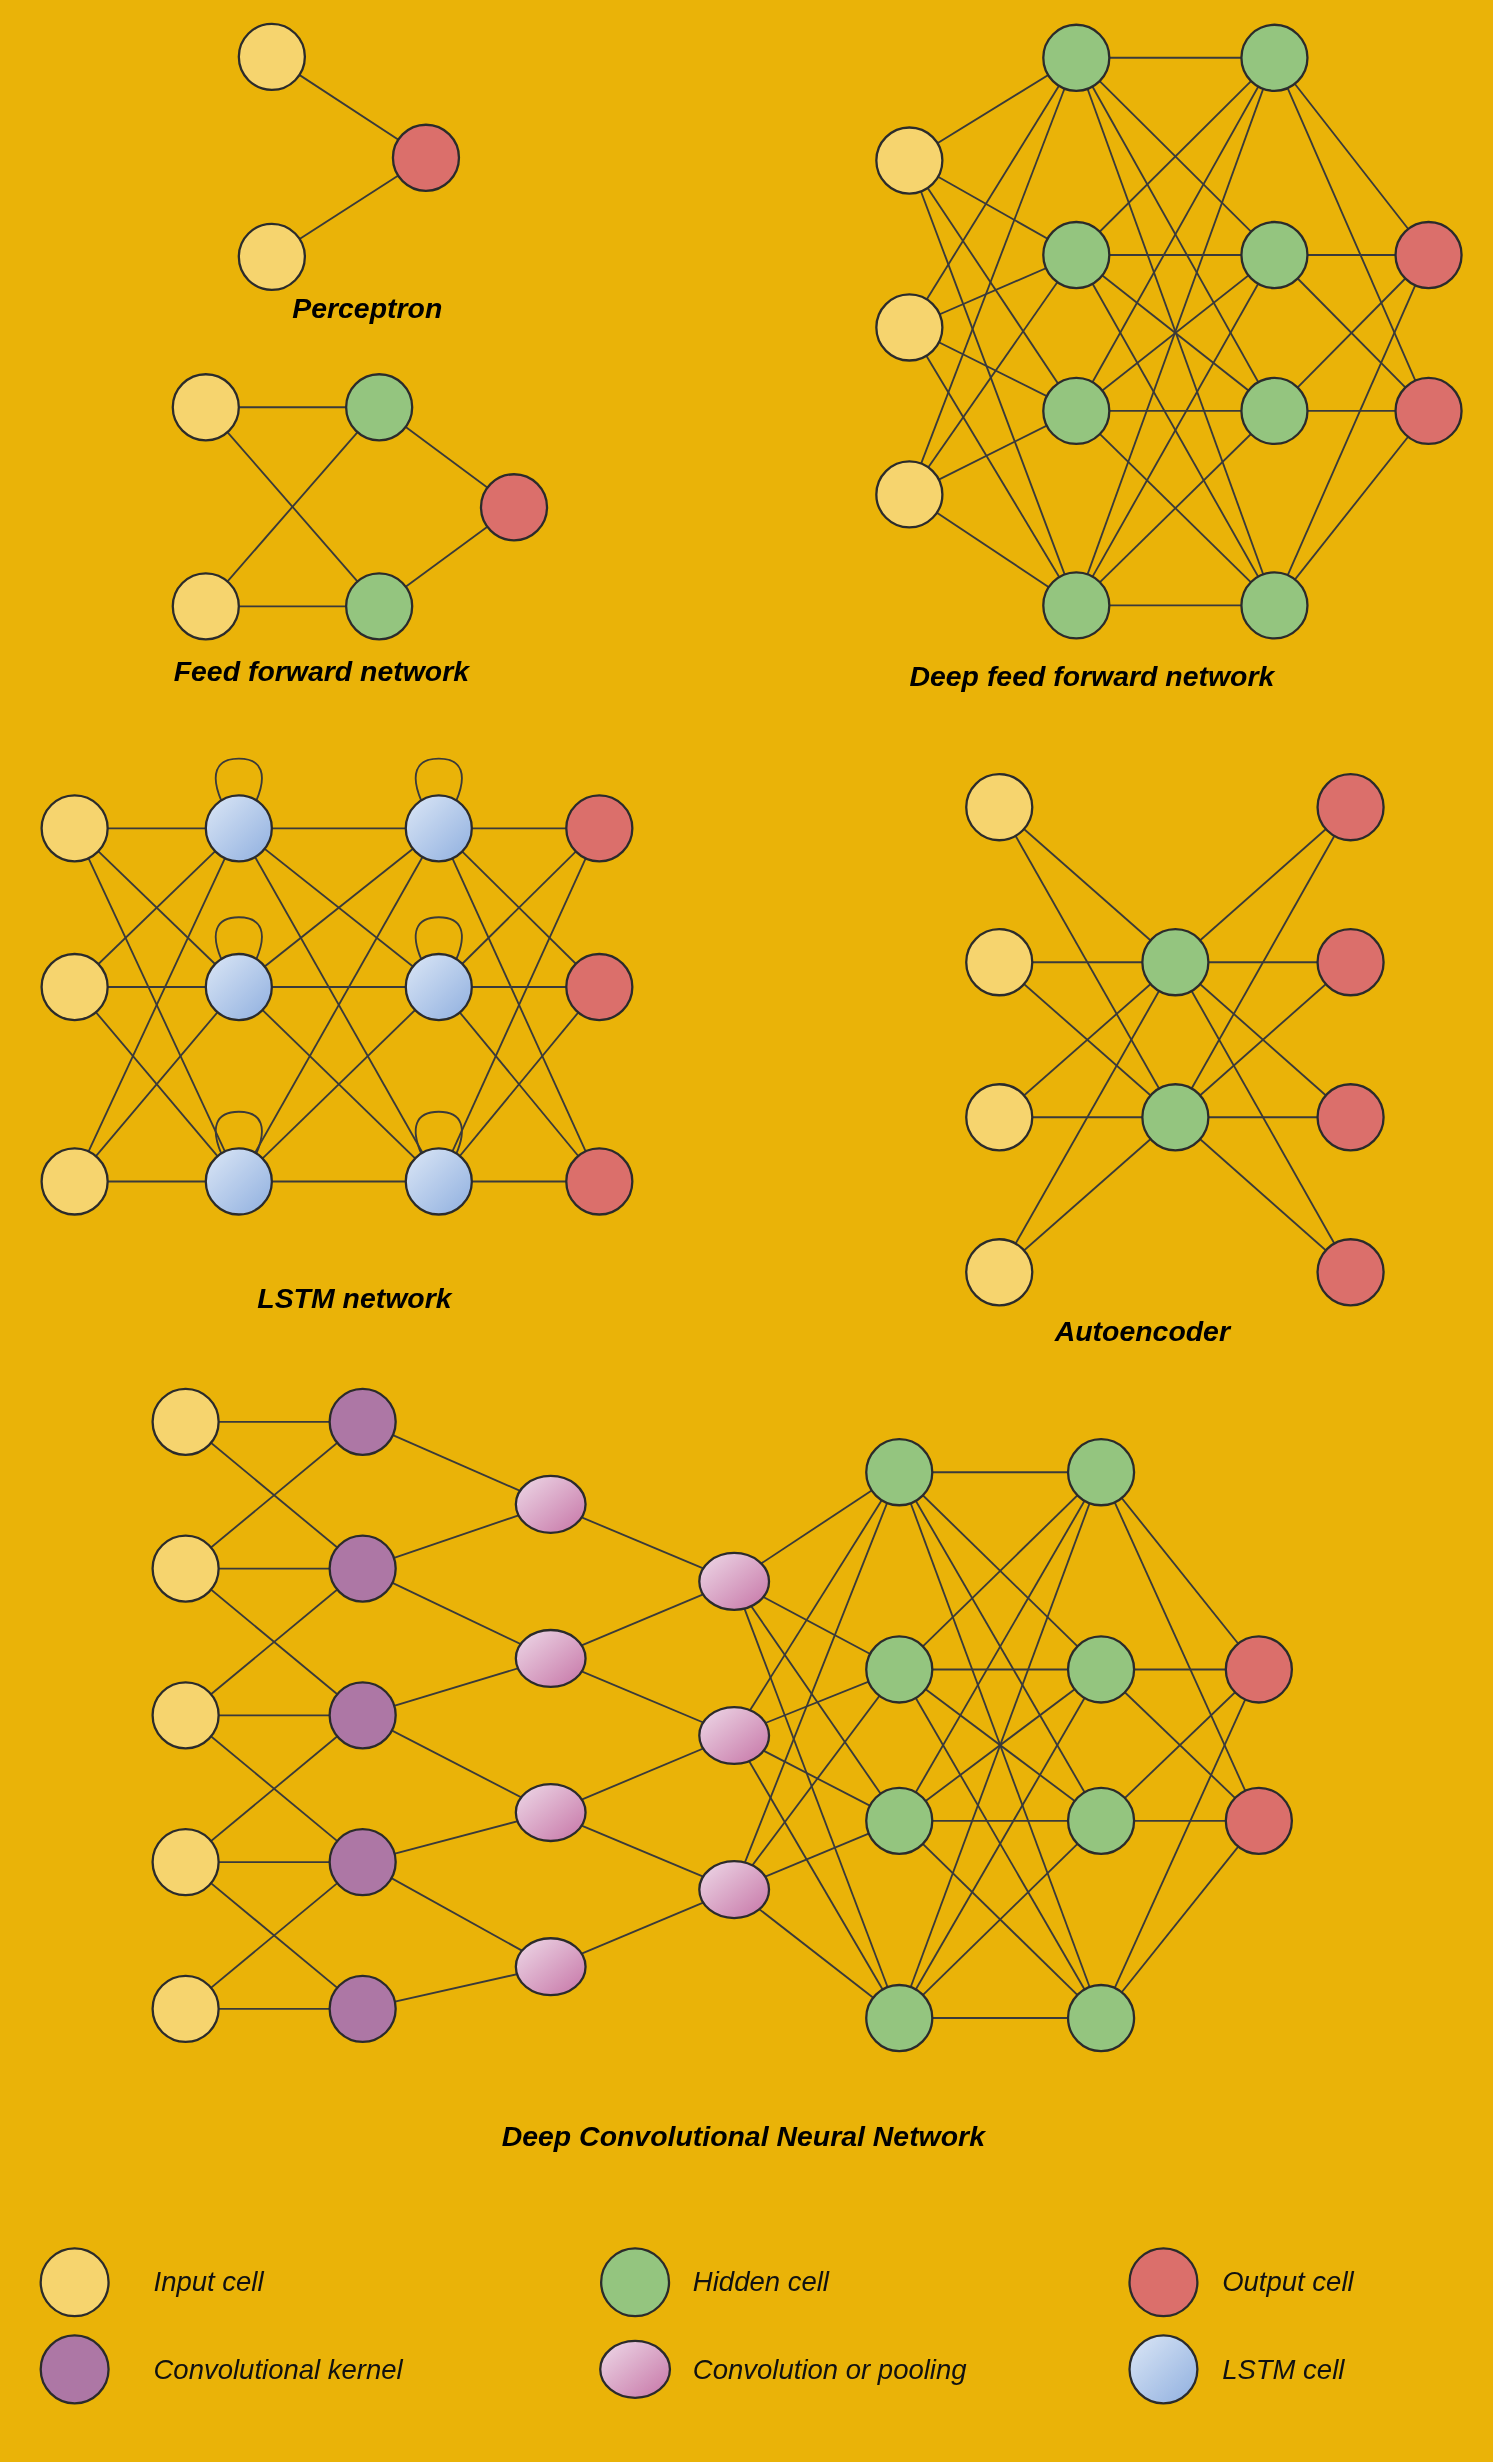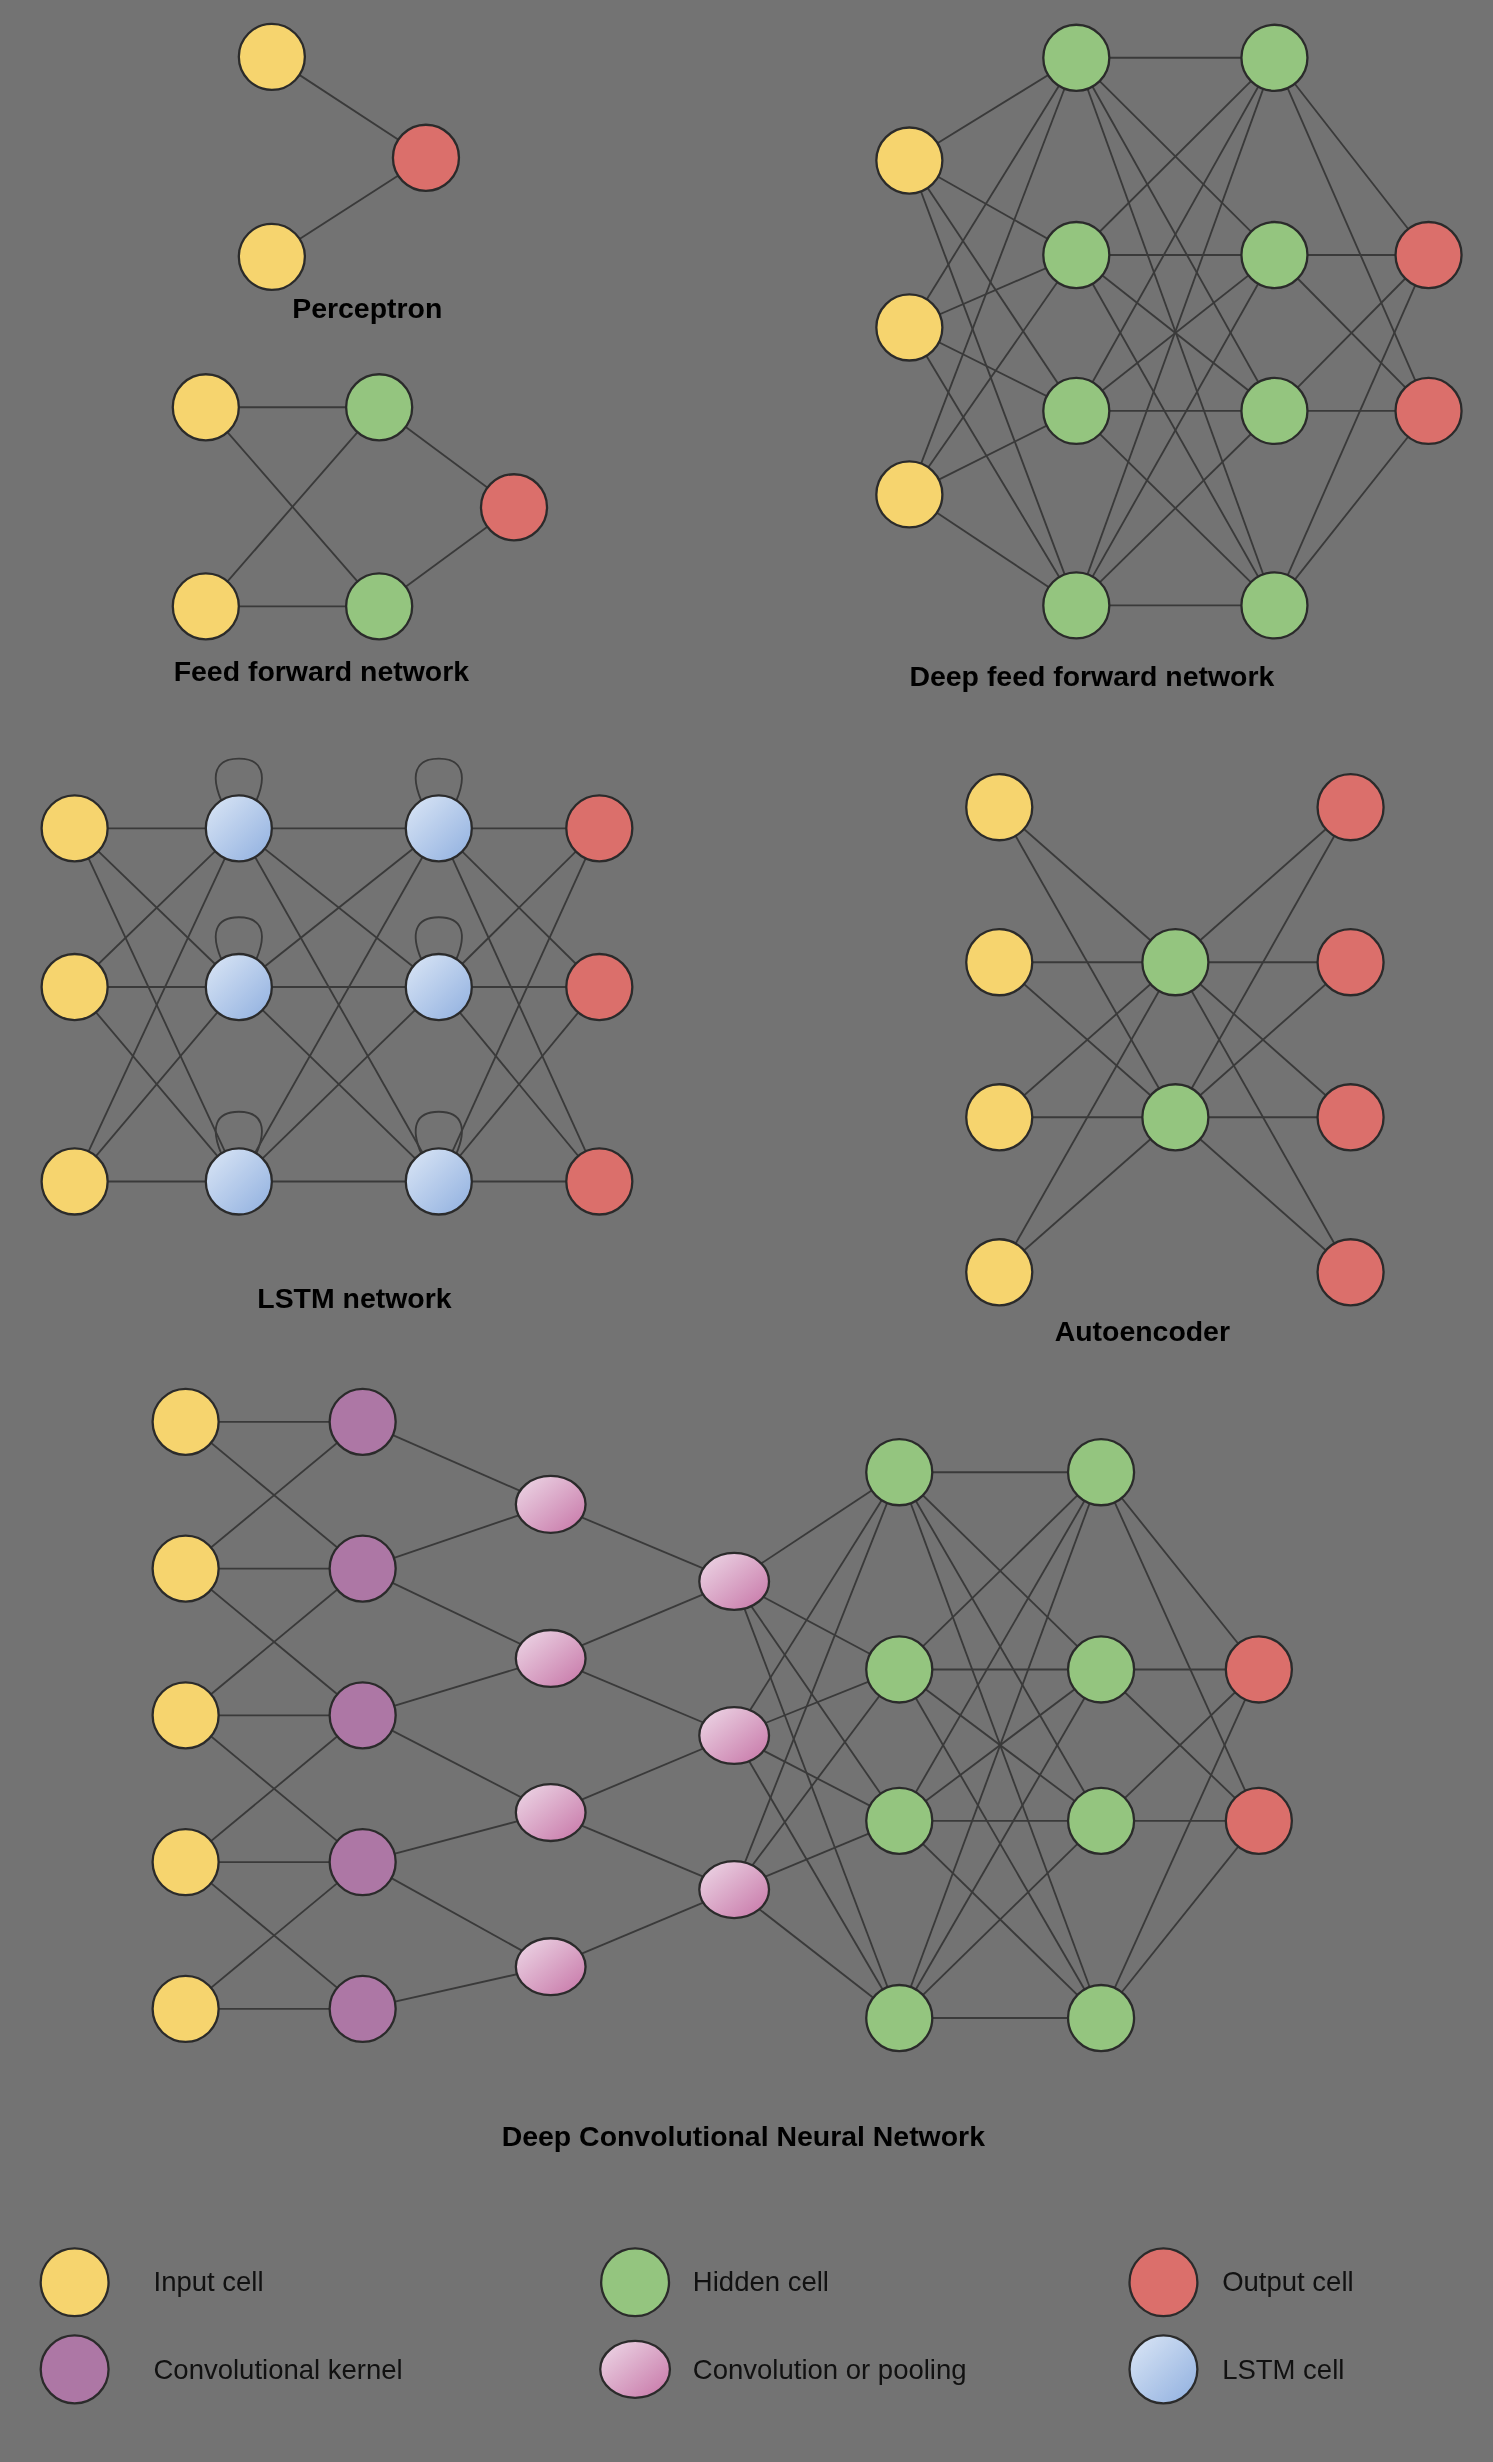--- a/index.html
+++ b/index.html
@@ -1,21 +1,22 @@
 <!DOCTYPE html>
 <html style="font-size:14.7px"><head>
 <meta charset="utf-8">
 <style>
   html, body { margin: 0; padding: 0; background: #ffffff; }
   .page {
     position: relative;
     width: 1494px;
     height: 2462px;
-    background: #737373;
+    background: #eab308;
     font-family: "Liberation Sans", sans-serif;
+    font-style: italic;
   }
   svg { display: block; }
   .net-label {
     font-family: "Liberation Sans", sans-serif;
     font-weight: bold;
     fill: #000000;
   }
   .legend-label {
     font-family: "Liberation Sans", sans-serif;
     font-weight: normal;

